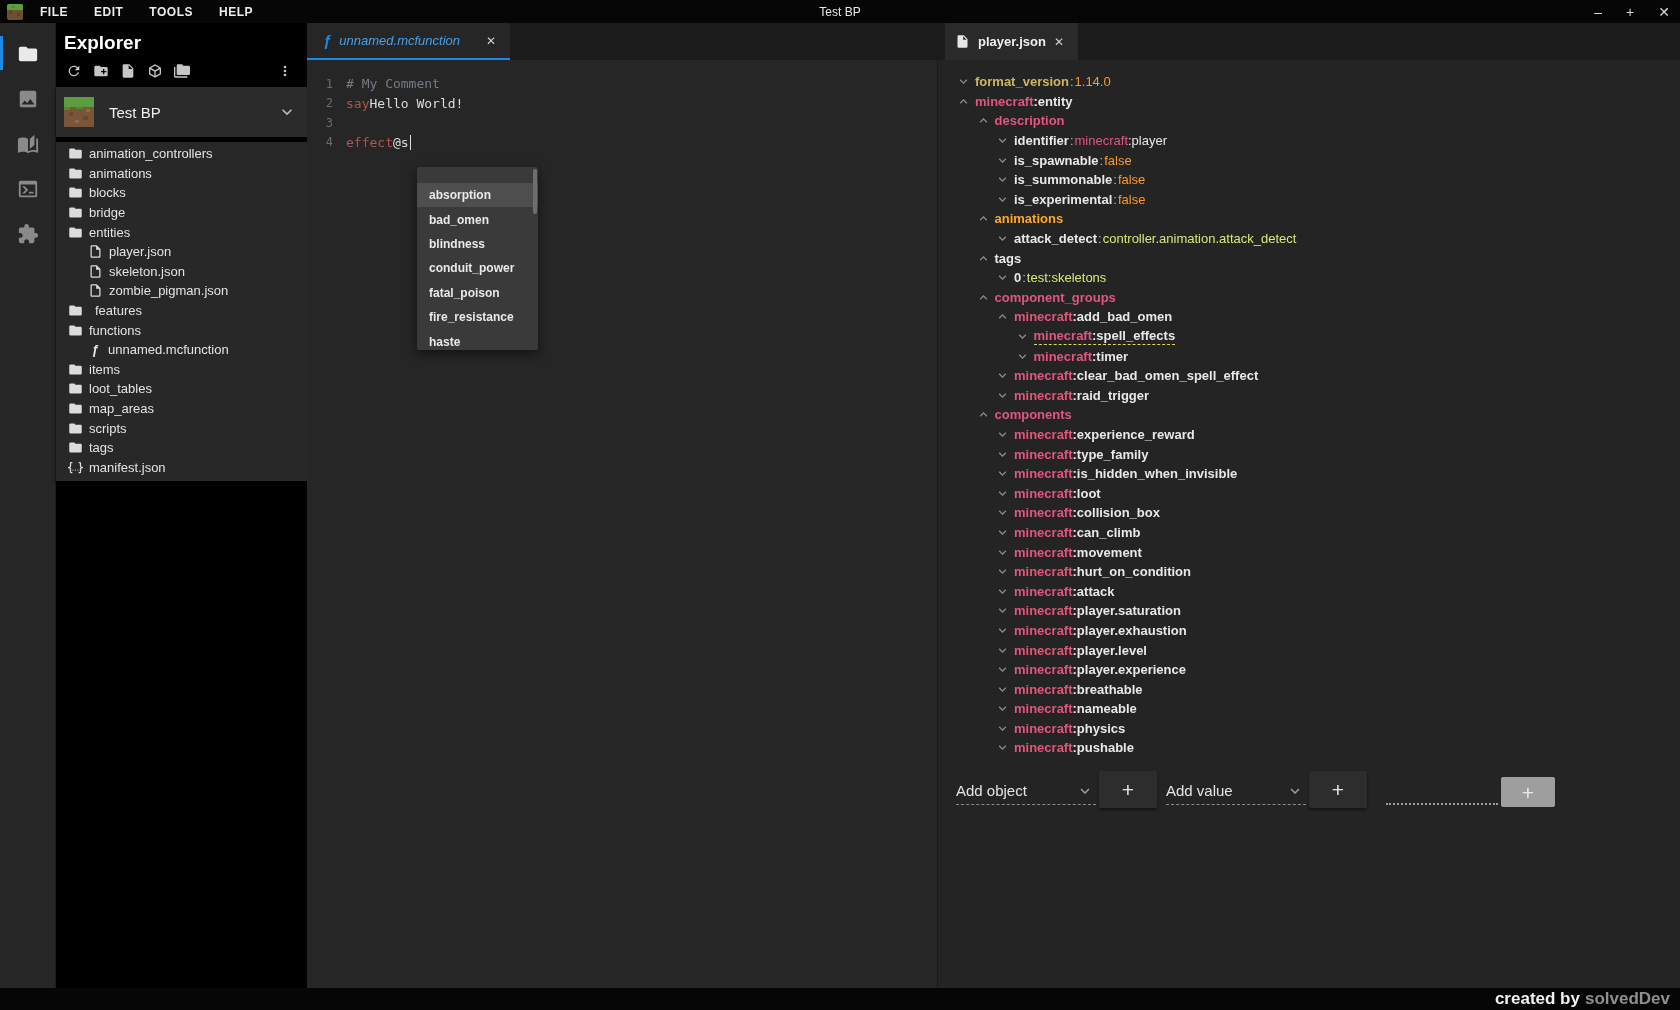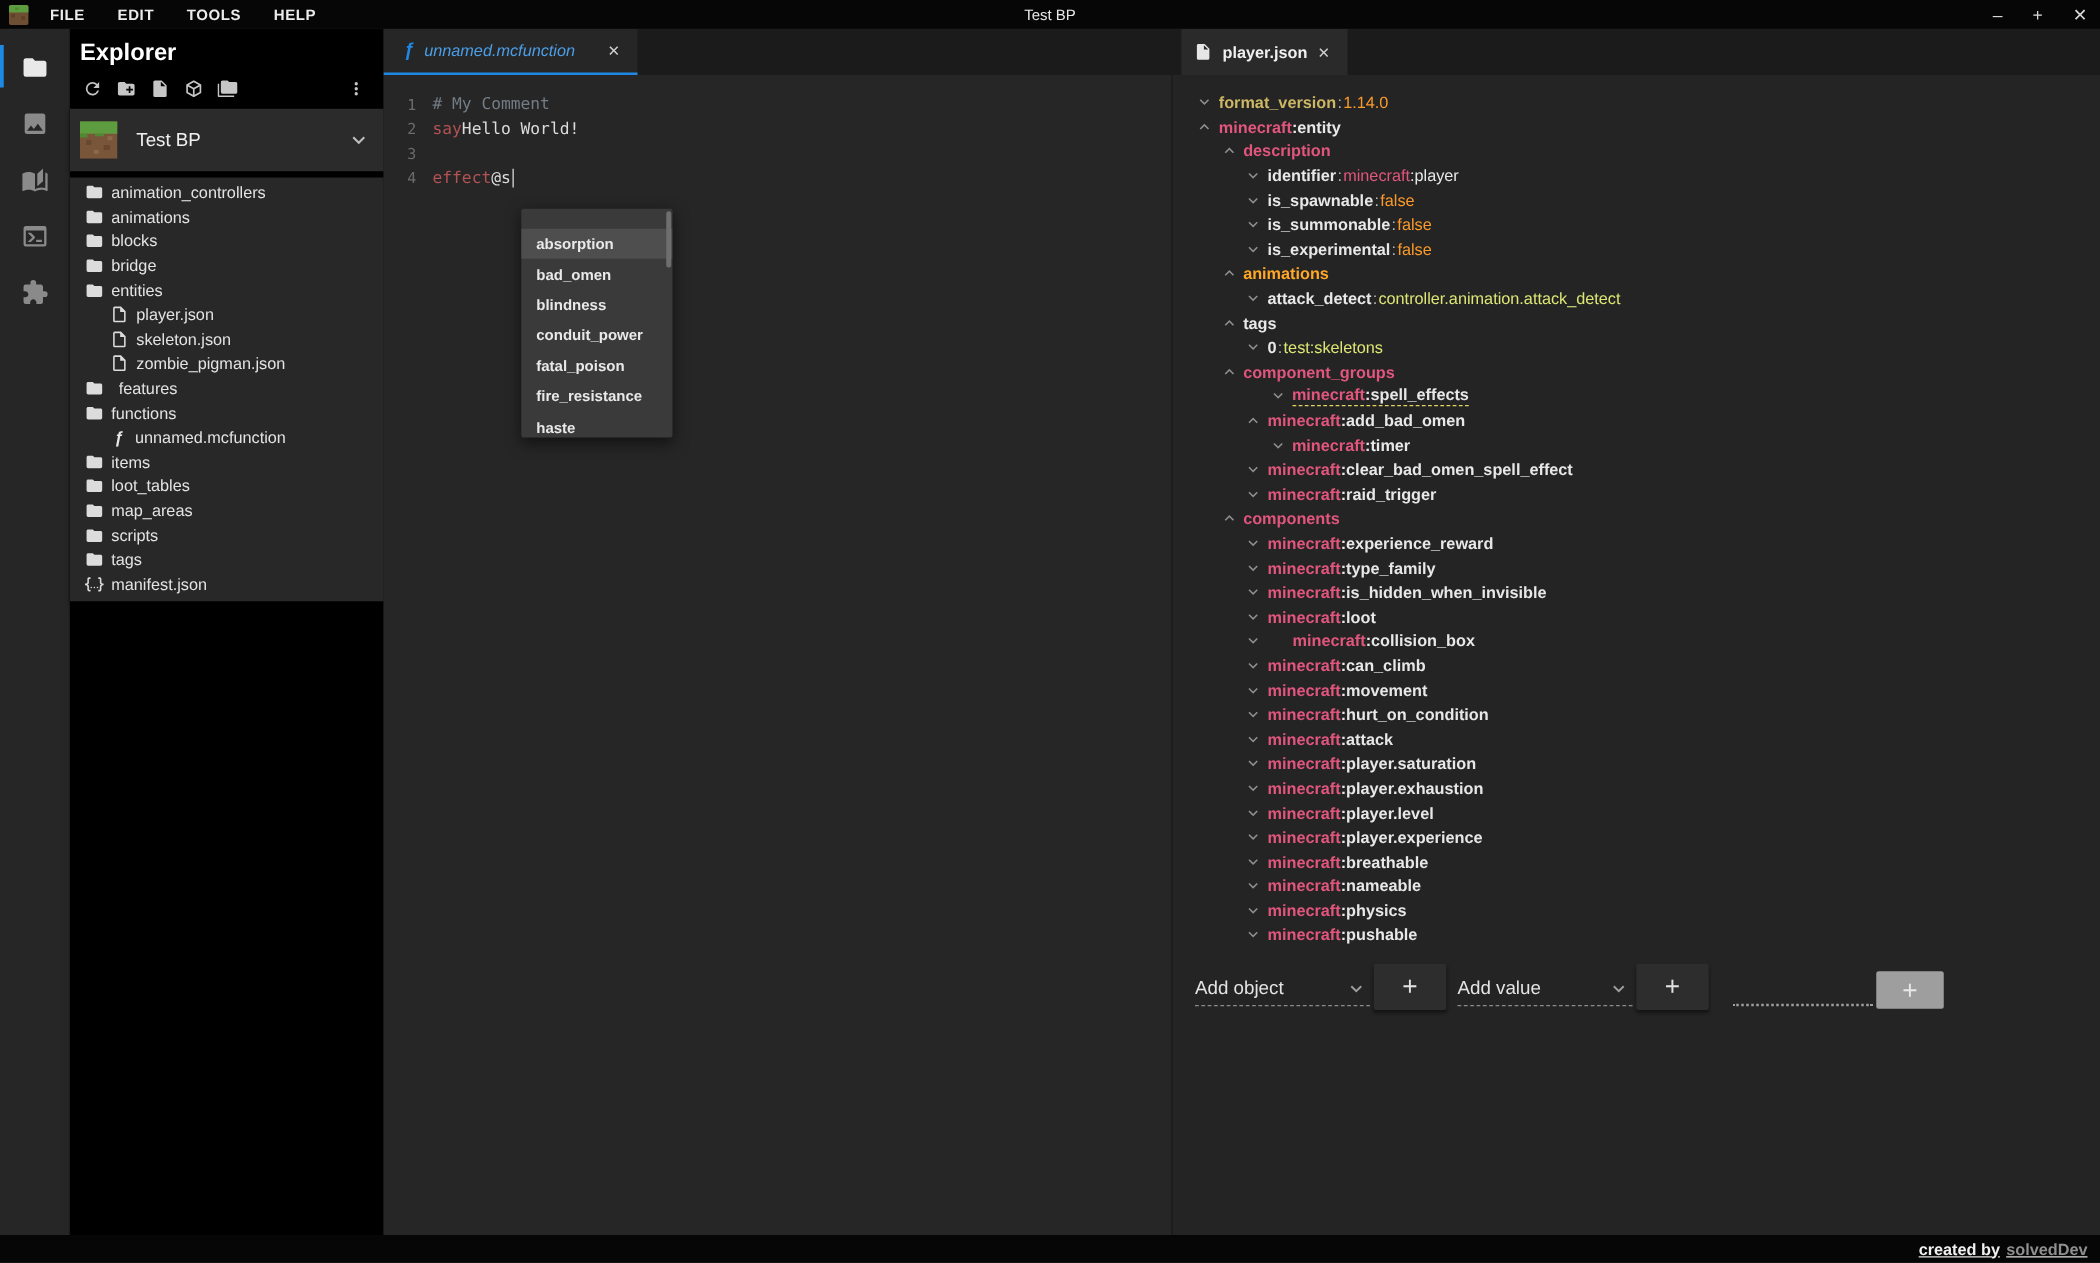--- a/index.html
+++ b/index.html
@@ -12,21 +12,21 @@
   .appicon{width:16px;height:16px;margin:0 4px 0 7px;border-radius:2px;overflow:hidden;}
   .menus{display:flex;height:100%;align-items:center;}
   .menu-item{padding:0 13px;font-size:12px;font-weight:bold;letter-spacing:.5px;color:#ececec;cursor:default;}
   .wintitle{position:absolute;left:50%;top:0;transform:translateX(-50%);height:23px;display:flex;align-items:center;
             font-size:12px;color:#e8e8e8;}
   .winctl{position:absolute;right:10px;top:0;height:23px;display:flex;align-items:center;gap:24px;color:#d8d8d8;font-size:14px;}
   .winctl span{cursor:default;line-height:1;}
 
   
   .statusbar{position:absolute;left:0;right:0;bottom:0;height:22px;background:#060606;display:flex;align-items:center;
-             justify-content:flex-end;padding-right:10px;font-size:13px;font-weight:bold;gap:5px;text-decoration:underline;}
+             justify-content:flex-end;padding-right:10px;font-size:17px;font-weight:bold;gap:5px;}
   .statusbar .by{color:#f0f0f0;}
   .statusbar .author{color:#8f8f8f;}
 
   
   .activitybar{position:absolute;top:23px;bottom:22px;left:0;width:55px;background:#262626;border-right:1px solid #1d1d1d;}
   .act-item{position:relative;height:45px;display:flex;align-items:center;justify-content:center;color:#8a8a8a;cursor:pointer;}
   .act-item:first-child{margin-top:8px;}
   .act-item svg{width:22px;height:22px;}
   .act-item.active{color:#e9e9e9;}
   .act-item.active::before{content:"";position:absolute;left:0;top:5px;height:34px;width:3px;background:var(--accent);}
@@ -445,31 +445,31 @@
           <span class="jkey"><span class="c-w">0</span></span>
           <span class="jsep"> : </span>
           <span class="jval"><span class="c-l">test:skeletons</span></span>
         </div>
         <div class="jrow" style="padding-left: 37.5px;">
           <svg viewBox="0 0 24 24" class="chev up">
             <path d="M7.41,8.58L12,13.17L16.59,8.58L18,10L12,16L6,10L7.41,8.58Z" fill-rule="evenodd"></path>
           </svg>
           <span class="jkey"><span class="c-p">component_groups</span></span>
         </div>
+        <div class="jrow" style="padding-left: 57px;">
+          <svg viewBox="0 0 24 24" class="chev up">
+            <path d="M7.41,8.58L12,13.17L16.59,8.58L18,10L12,16L6,10L7.41,8.58Z" fill-rule="evenodd"></path>
+          </svg>
+          <span class="jkey"><span class="c-p">minecraft</span><span class="c-w">:add_bad_omen</span></span>
+        </div>
         <div class="jrow" style="padding-left: 76.5px;">
           <svg viewBox="0 0 24 24" class="chev">
             <path d="M7.41,8.58L12,13.17L16.59,8.58L18,10L12,16L6,10L7.41,8.58Z" fill-rule="evenodd"></path>
           </svg>
           <span class="jkey sel"><span class="c-p">minecraft</span><span class="c-w">:spell_effects</span></span>
-        </div>
-        <div class="jrow" style="padding-left: 57px;">
-          <svg viewBox="0 0 24 24" class="chev up">
-            <path d="M7.41,8.58L12,13.17L16.59,8.58L18,10L12,16L6,10L7.41,8.58Z" fill-rule="evenodd"></path>
-          </svg>
-          <span class="jkey"><span class="c-p">minecraft</span><span class="c-w">:add_bad_omen</span></span>
         </div>
         <div class="jrow" style="padding-left: 76.5px;">
           <svg viewBox="0 0 24 24" class="chev">
             <path d="M7.41,8.58L12,13.17L16.59,8.58L18,10L12,16L6,10L7.41,8.58Z" fill-rule="evenodd"></path>
           </svg>
           <span class="jkey"><span class="c-p">minecraft</span><span class="c-w">:timer</span></span>
         </div>
         <div class="jrow" style="padding-left: 57px;">
           <svg viewBox="0 0 24 24" class="chev">
             <path d="M7.41,8.58L12,13.17L16.59,8.58L18,10L12,16L6,10L7.41,8.58Z" fill-rule="evenodd"></path>
@@ -505,21 +505,21 @@
             <path d="M7.41,8.58L12,13.17L16.59,8.58L18,10L12,16L6,10L7.41,8.58Z" fill-rule="evenodd"></path>
           </svg>
           <span class="jkey"><span class="c-p">minecraft</span><span class="c-w">:is_hidden_when_invisible</span></span>
         </div>
         <div class="jrow" style="padding-left: 57px;">
           <svg viewBox="0 0 24 24" class="chev">
             <path d="M7.41,8.58L12,13.17L16.59,8.58L18,10L12,16L6,10L7.41,8.58Z" fill-rule="evenodd"></path>
           </svg>
           <span class="jkey"><span class="c-p">minecraft</span><span class="c-w">:loot</span></span>
         </div>
-        <div class="jrow" style="padding-left: 57px; gap: 20px;">
+        <div class="jrow" style="padding-left: 57px;">
           <svg viewBox="0 0 24 24" class="chev">
             <path d="M7.41,8.58L12,13.17L16.59,8.58L18,10L12,16L6,10L7.41,8.58Z" fill-rule="evenodd"></path>
           </svg>
           <span class="jkey"><span class="c-p">minecraft</span><span class="c-w">:collision_box</span></span>
         </div>
         <div class="jrow" style="padding-left: 57px;">
           <svg viewBox="0 0 24 24" class="chev">
             <path d="M7.41,8.58L12,13.17L16.59,8.58L18,10L12,16L6,10L7.41,8.58Z" fill-rule="evenodd"></path>
           </svg>
           <span class="jkey"><span class="c-p">minecraft</span><span class="c-w">:can_climb</span></span>

